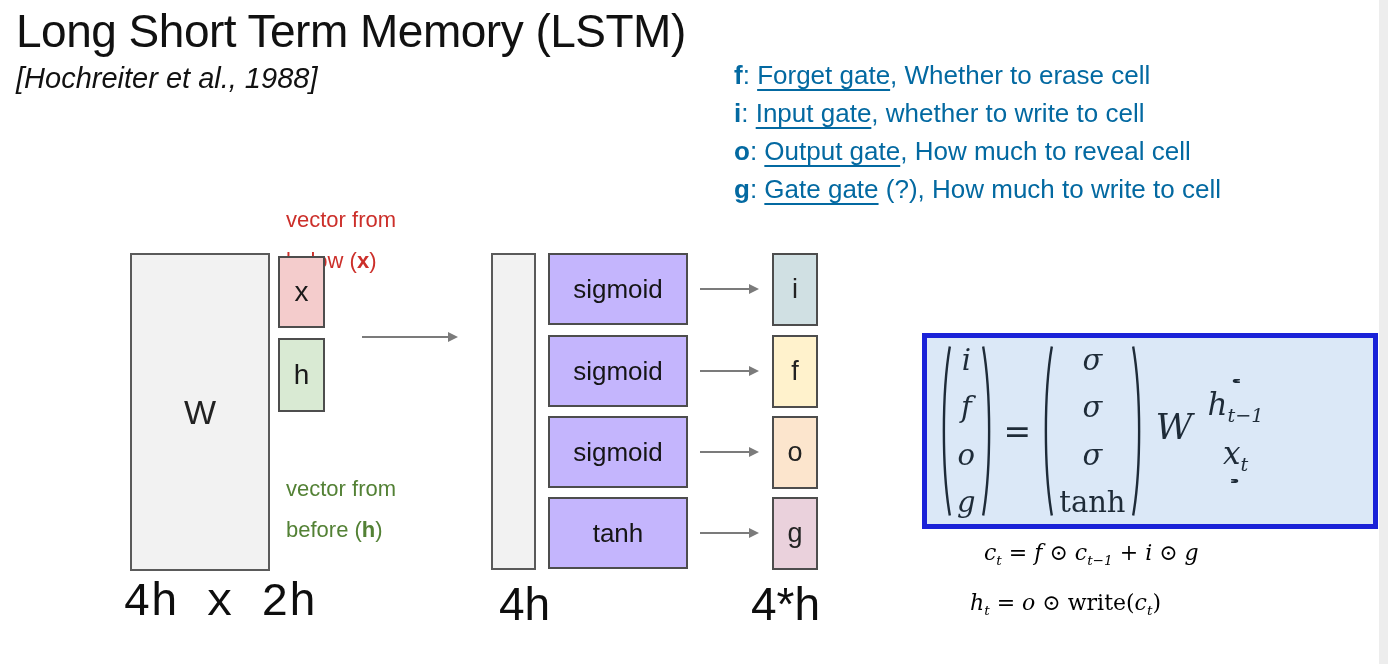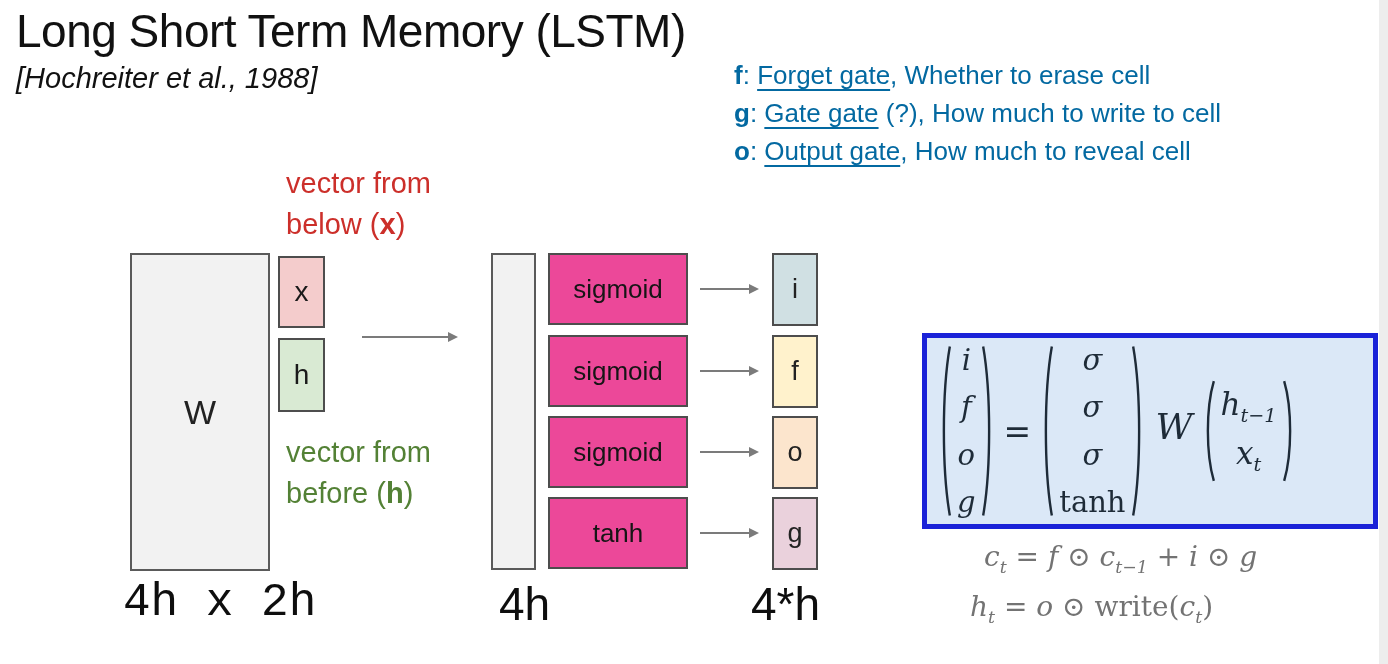--- a/index.html
+++ b/index.html
@@ -12,28 +12,28 @@
   
   .title { left:16px; top:4px; font-size:46px; color:#111; letter-spacing:-0.5px; }
   .citation { left:16px; top:62px; font-size:29px; font-style:italic; color:#111; }
 
   
   .legend { left:734px; top:56px; font-size:26px; line-height:38px; color:#0369a1; }
   .legend b { font-weight:700; }
   .legend .uname { text-decoration:underline; text-underline-offset:5px; text-decoration-thickness:2px; }
 
   
-  .anno { font-size:29px; line-height:41px; }
+  .anno { font-size:22px; line-height:41px;margin-top:36px; }
   .anno b { font-weight:700; }
   .anno-below { left:286px; top:163px; }
   .anno-before { left:286px; top:432px; }
 
   
   .box { position:absolute; box-sizing:border-box; border:2px solid #4d4d4d;
-         display:flex; align-items:center; justify-content:center; background:#ec4899; }
+         display:flex; align-items:center; justify-content:center; background:#c4b5fd; }
   .wbox   { left:130px; top:253px; width:140px; height:318px; border-color:#5a5a5a; font-size:34px; color:#222; }
   .xbox   { left:278px; top:256px; width:47px;  height:72px;  font-size:28px; }
   .hbox   { left:278px; top:338px; width:47px;  height:74px;  font-size:28px; }
   .bar    { left:491px; top:253px; width:45px;  height:317px; border-color:#5a5a5a; }
   .opbox  { left:548px; width:140px; height:72px; font-size:26px; color:#151515; }
   .gatebox{ left:772px; width:46px; height:73px; font-size:27px; color:#222; }
 
   
   .arrow { position:absolute; height:0; border-top:2px solid #7b7b7b; }
   .arrow::after { content:""; position:absolute; right:-2px; top:-6px;
@@ -49,43 +49,44 @@
   .math { font-family:"DejaVu Serif", serif; color:#1e2b38; }
   .it { font-style:italic; }
   .formula-box { left:922px; top:333px; width:456px; height:196px; box-sizing:border-box;
     border:5px solid #1a22d8; display:flex; align-items:center; padding:0 12px; }
   .vec { display:flex; align-items:center; }
   .vec svg { height:100%; width:13px; }
   .vec svg path { stroke:#1e2b38; stroke-width:2.4; fill:none; vector-effect:non-scaling-stroke; }
   .vec-col { display:flex; flex-direction:column; justify-content:space-between;
     align-items:center; height:100%; padding:3px 5px; }
   .vec-tall { height:176px; font-size:29px; }
-  .vec-short { height:104px; font-size:31px; }
+  .vec-short { height:104px; font-size:31px;flex-direction:column; }
   .vec-short .vec-col { justify-content:center; gap:8px; }
   .eq-sign { font-size:33px; margin:0 10px; }
   .eq-w { font-size:36px; margin:0 10px 10px 12px; }
-  .formula { position:absolute; font-size:28px; white-space:pre; color:#737373; }
+  .formula { position:absolute; font-size:22px; white-space:pre; color:#000000; }
   .formula sub, .vec-short sub { font-size:0.62em; font-style:italic; }
   .f-cell   { left:984px; top:540px; }
   .f-hidden { left:970px; top:590px; }
 
   .right-strip { left:1379px; top:0; width:9px; height:664px; background:#ededed; }
 </style>
 </head>
 <body>
 
 <div class="canvas">
 
   <div class="abs title">Long Short Term Memory (LSTM)</div>
   <div class="abs citation">[Hochreiter et al., 1988]</div>
 
   <div class="abs legend">
     <div><b>f</b><span>: </span><span class="uname">Forget gate</span><span>, Whether to erase cell</span></div>
+    <div><b>i</b><span>: </span><span class="uname">Input gate</span><span>, whether to write to cell</span></div>
+    <div><b>o</b><span>: </span><span class="uname">Output gate</span><span>, How much to reveal cell</span></div>
     <div><b>g</b><span>: </span><span class="uname">Gate gate</span><span> (?), How much to write to cell</span></div>
-    <div><b>o</b><span>: </span><span class="uname">Output gate</span><span>, How much to reveal cell</span></div>
   </div>
 
   <div class="abs anno anno-below" style="color: rgb(204, 47, 42);">
     <div>vector from</div>
     <div><span>below (</span><b>x</b><span>)</span></div>
   </div>
   <div class="abs anno anno-before" style="color: rgb(83, 129, 53);">
     <div>vector from</div>
     <div><span>before (</span><b>h</b><span>)</span></div>
   </div>

